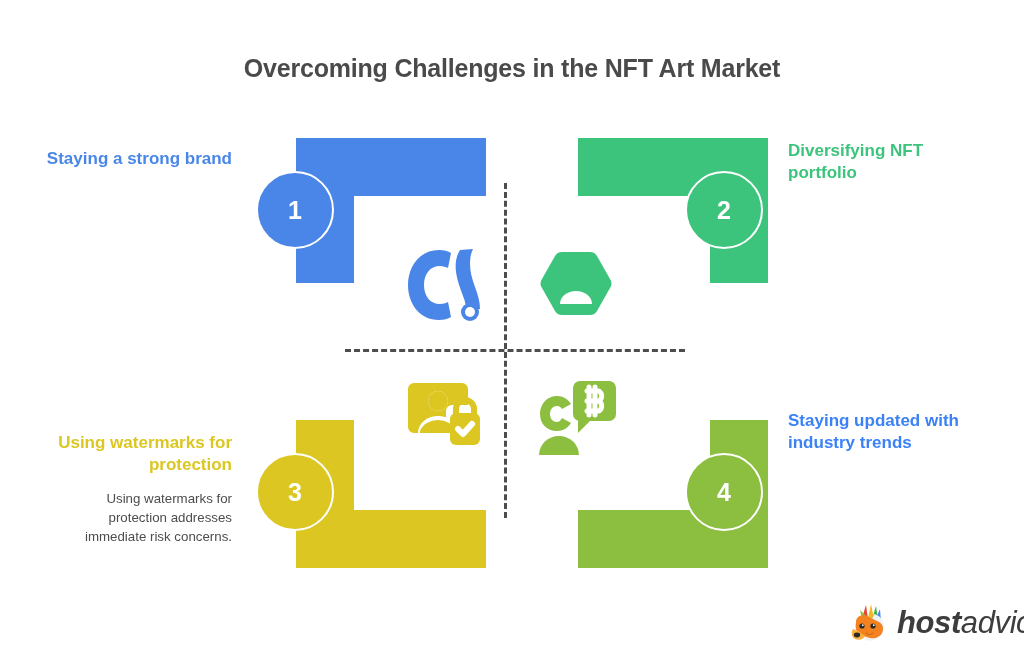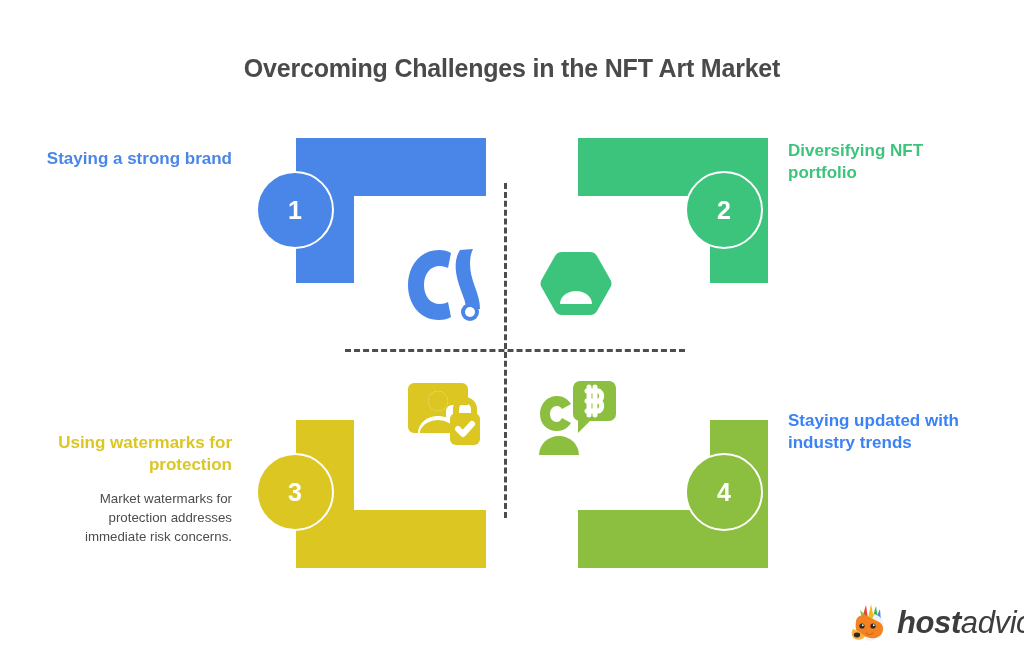--- a/index.html
+++ b/index.html
@@ -157,21 +157,21 @@
       <path d="M12 52 A20 17 0 0 1 52 52 Z" fill="#ffffff"></path>
       <circle cx="32" cy="20" r="10" fill="#dcc722"></circle>
       <path d="M14 50 A19 16 0 0 1 50 50 L50 52 L14 52 Z" fill="#dcc722"></path>
       <path d="M47 34 L47 28 A12 12 0 0 1 71 28 L71 34 L65 34 L65 28 A6 6 0 0 0 53 28 L53 34 Z" fill="#dcc722"></path>
       <rect x="44" y="32" width="30" height="32" rx="6" fill="#dcc722"></rect>
       <path d="M52 48 L57 53 L66 43" stroke="#ffffff" stroke-width="6" fill="none" stroke-linecap="round" stroke-linejoin="round"></path>
     </svg>
   </div>
   <div class="txt right-align" id="txt3">
     <div class="head" style="color: rgb(220, 199, 34);">Using watermarks for protection</div>
-    <div class="body">Market watermarks for protection addresses immediate risk concerns.</div>
+    <div class="body">Using watermarks for protection addresses immediate risk concerns.</div>
   </div>
 
   <div class="shape" id="shape4">
     <div class="stem" style="background: rgb(140, 190, 63);"></div>
     <div class="bar" style="background: rgb(140, 190, 63);"></div>
   </div>
   <div class="num" id="num4" style="background: rgb(140, 190, 63);">
     <span>4</span>
   </div>
   <div class="icon" id="icon4">

